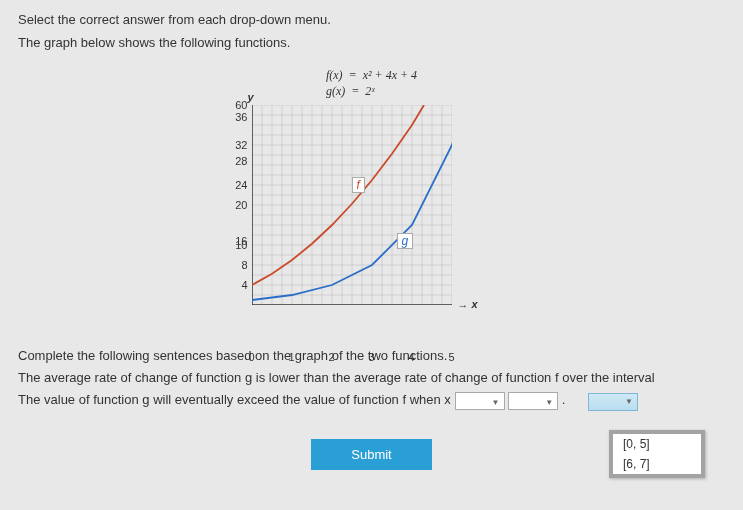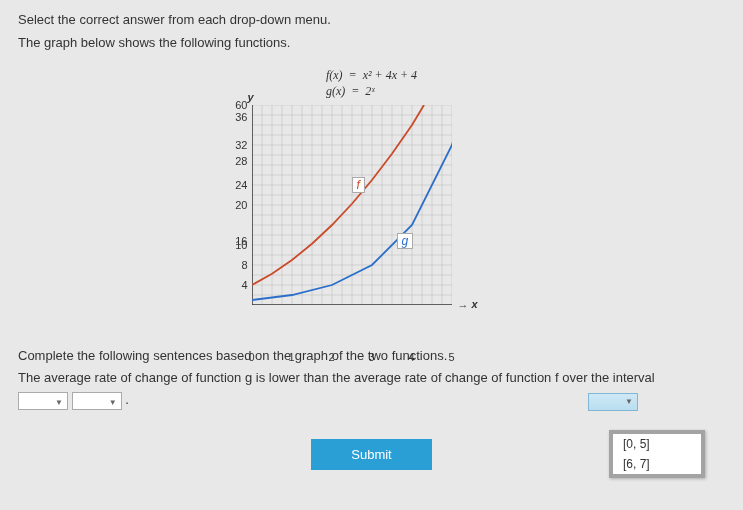--- a/index.html
+++ b/index.html
@@ -219,20 +219,21 @@
     <div class="curve-label g" style="left:145px; top:128px;">g</div>
   </div>
 </div>
 
 <div class="sentences">
   <p>Complete the following sentences based on the graph of the two functions.</p>
   <p>
     <span>The average rate of change of function g is lower than the average rate of change of function f over the interval</span>
   </p>
   <p>
+    <span>The value of function g will eventually exceed the value of function f when x</span>
     <span class="dropdown"><span class="arrow">▼</span></span>
     <span class="dropdown"><span class="arrow">▼</span></span>
     <span>.</span>
   </p>
 </div>
 
 <span class="dropdown interval-open">
   <span class="arrow">▼</span>
 </span>
 

